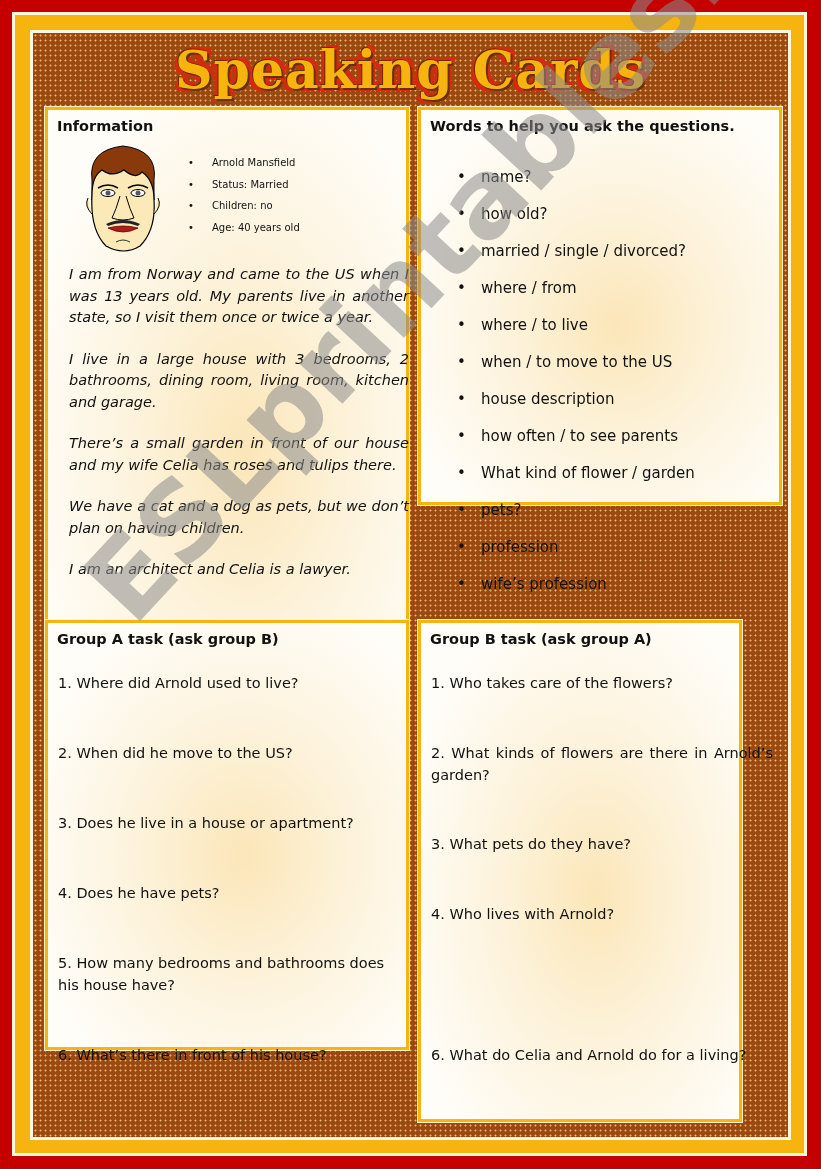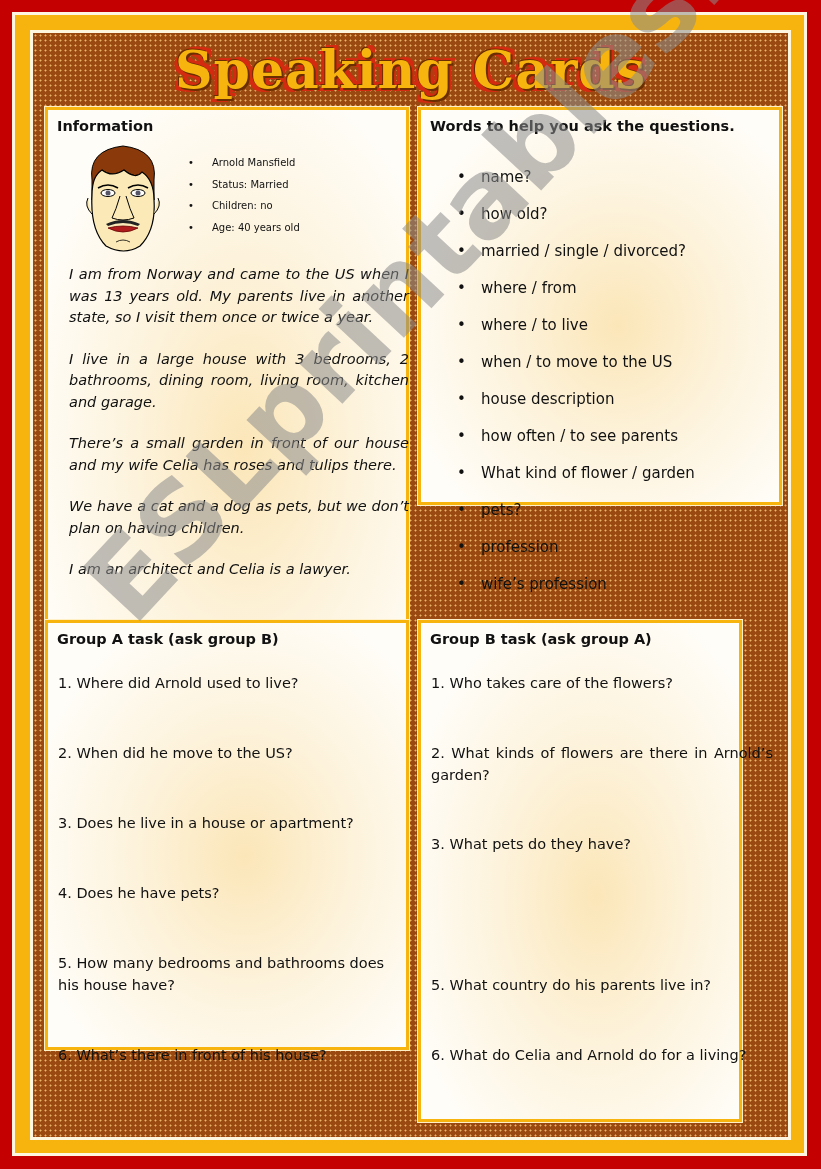--- a/index.html
+++ b/index.html
@@ -121,17 +121,17 @@
   <div class="q" style="top:252px">4. Does he have pets?</div>
   <div class="q" style="top:322px; text-align:left">5. How many bedrooms and bathrooms does his house have?</div>
   <div class="q" style="top:414px">6. What’s there in front of his house?</div>
 </div>
 
 <div class="card br">
   <div class="card-title">Group B task (ask group A)</div>
   <div class="q" style="top:42px">1. Who takes care of the flowers?</div>
   <div class="q" style="top:112px">2. What kinds of flowers are there in Arnold’s garden?</div>
   <div class="q" style="top:203px">3. What pets do they have?</div>
-  <div class="q" style="top:344px">5. What country do his parents live in?</div>
+  <div class="q" style="top:273px">4. Who lives with Arnold?</div>
   <div class="q" style="top:414px">6. What do Celia and Arnold do for a living?</div>
 </div>
 
 <div class="watermark">ESLprintables.com</div>
 
 </body></html>

